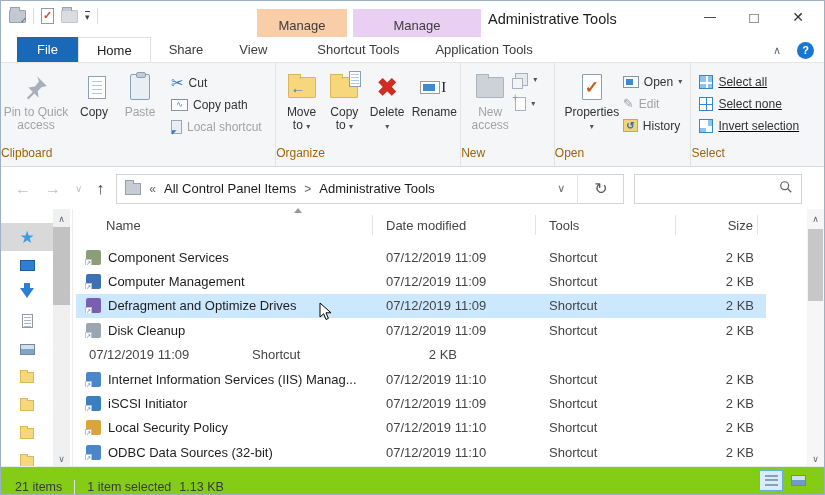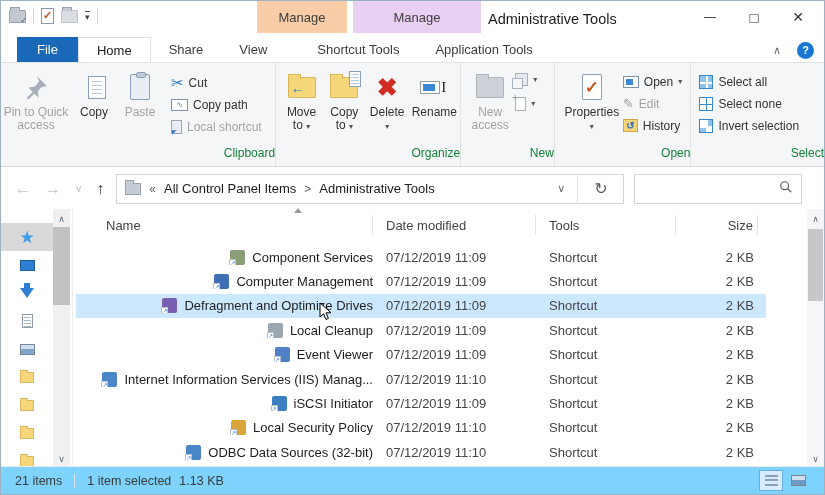--- a/index.html
+++ b/index.html
@@ -10,21 +10,21 @@
   .titlebar { position:absolute; left:0; top:0; width:100%; height:36px; background:#fff; }
   .qat { position:absolute; left:8px; top:7px; display:flex; align-items:center; gap:7px; }
   .qat-sep { width:1px; height:16px; background:#d8d8d8; }
   .qat-folder { width:17px; height:13px; background:#c3c9d2; border:1px solid #98a1ad; border-radius:1px; position:relative; }
   .qat-folder::before { content:""; position:absolute; left:0; top:-4px; width:8px; height:3px; background:#c3c9d2; border:1px solid #98a1ad; border-bottom:none; border-radius:1px 1px 0 0; }
   .qat-folder.check::after { content:"✓"; position:absolute; right:-2px; bottom:-3px; font-size:8px; color:#4c5a68; }
   .qat-page { width:13px; height:16px; background:#fff; border:1px solid #8d9aa8; position:relative; }
   .qat-page::after { content:"✓"; position:absolute; left:1px; top:0px; font-size:11px; font-weight:bold; color:#c4512c; }
   .qat-folder.disabled { background:#d9dde2; border-color:#c0c5cc; }
   .qat-chevron { font-size:9px; color:#444; border-top:1px solid #444; padding-top:1px; line-height:8px; }
-  .tb-manage { position:absolute; top:0; height:32px; display:flex; align-items:center; justify-content:center; font-size:13px; color:#3d3d3d; }
+  .tb-manage { position:absolute; top:8px; height:32px; display:flex; align-items:center; justify-content:center; font-size:13px; color:#3d3d3d; }
   .tb-manage.orange { left:256px; width:90px; background:#f8cda8; }
   .tb-manage.purple { left:352px; width:128px; background:#e9d0f3; }
   .tb-title { position:absolute; left:487px; top:10px; font-size:14.5px; color:#1c1c1c; }
   .win-controls { position:absolute; right:4px; top:0; display:flex; }
   .win-btn { width:44px; height:32px; display:flex; align-items:center; justify-content:center; font-size:14px; color:#333; }
   .win-btn.min::before { content:"—"; font-size:12px; }
   .win-btn.max::before { content:"□"; font-size:15px; }
   .win-btn.close::before { content:"✕"; font-size:14px; }
 
   
@@ -34,21 +34,21 @@
   .tab.active { background:#fff; border:1px solid #e0e0e0; border-bottom:none; color:#1d1d1d; }
   .tab.ctx1 { margin-left:14px; }
   .tabrow-right { position:absolute; right:10px; top:0; height:26px; display:flex; align-items:center; gap:16px; }
   .rib-collapse { font-size:11px; color:#5f6a75; }
   .help-btn { width:17px; height:17px; border-radius:50%; background:#1777d2; color:#fff; font-size:11px; font-weight:bold; display:flex; align-items:center; justify-content:center; }
 
   
   .ribbon { position:absolute; left:0; top:62px; width:100%; height:104px; background:#f5f6f7; border-bottom:1px solid #d9d9d9; display:flex; }
   .rgroup { position:relative; display:flex; flex-direction:column; border-right:1px solid #e3e3e3; }
   .rtools { flex:1; display:flex; align-items:flex-start; padding-top:3px; }
-  .glabel { height:20px; text-align:right; font-size:12px; color:#15803d; }
+  .glabel { height:20px; text-align:left; font-size:12px; color:#a16207; }
   .bigbtn { display:flex; flex-direction:column; align-items:center; padding-top:2px; }
   .bicon { height:38px; display:flex; align-items:center; justify-content:center; }
   .blabel { font-size:12px; line-height:13px; text-align:center; color:#333; white-space:nowrap; }
   .blabel .dd { font-size:8px; color:#555; }
   .disabled .blabel, .smallbtn.disabled .slabel { color:#a3a3a3; }
   .smallcol { display:flex; flex-direction:column; gap:5px; padding-top:8px; }
   .smallbtn { display:flex; align-items:center; gap:5px; height:17px; }
   .slabel { font-size:12px; color:#333; white-space:nowrap; }
   .dd { font-size:8px; color:#555; }
 
@@ -136,36 +136,36 @@
   .listheader { position:relative; display:flex; height:32px; align-items:center; margin-left:3px; font-size:13px; color:#454545; }
   .hcell { height:20px; display:flex; align-items:center; border-right:1px solid #e3e3e3; padding-left:13px; }
   .hcell.name { width:297px; padding-left:30px; }
   .hcell.date { width:163px; }
   .hcell.type { width:140px; }
   .hcell.size { width:82px; justify-content:flex-end; padding-right:4px; }
   .sort-caret { position:absolute; left:218px; top:-1px; width:0; height:0; border-left:4px solid transparent; border-right:4px solid transparent; border-bottom:5px solid #9a9a9a; }
   .rows { margin-left:3px; margin-top:4px; }
   .file-row { display:flex; align-items:center; height:24.4px; width:690px; font-size:13px; color:#1e1e1e; }
   .file-row.selected { background:#cce8ff; }
-  .col { white-space:nowrap; overflow:hidden;justify-content:flex-end; }
+  .col { white-space:nowrap; overflow:hidden; }
   .col.name { width:297px; display:flex; align-items:center; padding-left:10px; }
   .col.date { width:163px; padding-left:13px; color:#454545; }
   .col.type { width:140px; padding-left:13px; color:#454545; }
   .col.size { width:82px; text-align:right; padding-right:4px; color:#454545; }
   .ficon { position:relative; flex:none; width:15px; height:15px; border-radius:2px; margin-right:7px; background:#6f87a8; }
   .ficon .sc-arrow { position:absolute; left:-1px; bottom:-1px; width:7px; height:7px; background:#fff; border:1px solid #b9c2cc; font-size:6px; line-height:6px; color:#2a6fd4; text-align:center; }
   .fname { overflow:hidden; text-overflow:ellipsis; }
 
   .list-scroll { position:absolute; right:0; top:0; width:17px; height:100%; background:#f6f6f6; }
   .sarrow { position:absolute; left:0; width:17px; height:17px; display:flex; align-items:center; justify-content:center; font-size:9px; color:#5f6a75; }
   .sarrow.up { top:1px; } .sarrow.down { bottom:1px; }
   .list-scroll .sthumb { position:absolute; left:1px; top:20px; width:15px; height:72px; background:#c7c7c7; }
 
   
-  .statusbar { position:absolute; left:0; bottom:0; width:100%; height:28px; border-top:1px solid #eaeaea; background:#7dd3fc; display:flex; align-items:center; font-size:12.5px; color:#3a3a3a; }
+  .statusbar { position:absolute; left:0; bottom:0; width:100%; height:28px; border-top:1px solid #eaeaea; background:#84cc16; display:flex; align-items:flex-end; font-size:12.5px; color:#3a3a3a; }
   .sb-items { padding-left:14px; }
   .sb-div { width:1px; height:14px; background:#e0e0e0; margin:0 12px; }
   .sb-size { margin-left:8px; }
   .view-btns { position:absolute; right:14px; bottom:3px; display:flex; gap:3px; }
   .vbtn { width:24px; height:21px; display:flex; align-items:center; justify-content:center; border:1px solid transparent; }
   .vbtn.active { border-color:#66aee0; background:#d8ecff; }
   .vicon-details { width:13px; height:11px; background:repeating-linear-gradient(#8aa0b8 0 2px, transparent 2px 4.5px); }
   .vicon-thumbs { width:15px; height:11px; border:1px solid #77869a; background:linear-gradient(#cfe0ee 45%, #6f9cc4 45%); }
 
   .mouse-cursor { position:absolute; left:318px; top:301px; z-index:50; }
@@ -340,21 +340,21 @@
             <span class="ic-history">↺</span>
             <span class="slabel">History</span>
           </div>
         </div>
       </div>
       <div class="glabel">Open</div>
     </div>
 
     <div class="rgroup" style="width:133px; border-right:none;">
       <div class="rtools" style="padding-left:8px;">
-        <div class="smallcol" style="padding-top:7px;">
+        <div class="smallcol" style="padding-top:7px;text-decoration:underline;">
           <div class="smallbtn">
             <span class="selgrid all"></span>
             <span class="slabel">Select all</span>
           </div>
           <div class="smallbtn">
             <span class="selgrid none"></span>
             <span class="slabel">Select none</span>
           </div>
           <div class="smallbtn">
             <span class="selgrid invert"></span>
@@ -476,34 +476,28 @@
     <div class="col date">07/12/2019 11:09</div>
     <div class="col type">Shortcut</div>
     <div class="col size">2 KB</div>
   </div>
 
   <div class="file-row">
     <div class="col name">
       <span class="ficon" style="background: rgb(154, 167, 176);">
                 <span class="sc-arrow">↗</span>
               </span>
-      <span class="fname">Local Cleanup</span>
+      <span class="fname">Disk Cleanup</span>
     </div>
     <div class="col date">07/12/2019 11:09</div>
     <div class="col type">Shortcut</div>
     <div class="col size">2 KB</div>
   </div>
 
   <div class="file-row">
-    <div class="col name">
-      <span class="ficon" style="background: rgb(79, 129, 199);">
-                <span class="sc-arrow">↗</span>
-              </span>
-      <span class="fname">Event Viewer</span>
-    </div>
     <div class="col date">07/12/2019 11:09</div>
     <div class="col type">Shortcut</div>
     <div class="col size">2 KB</div>
   </div>
 
   <div class="file-row">
     <div class="col name">
       <span class="ficon" style="background: rgb(74, 134, 200);">
                 <span class="sc-arrow">↗</span>
               </span>

